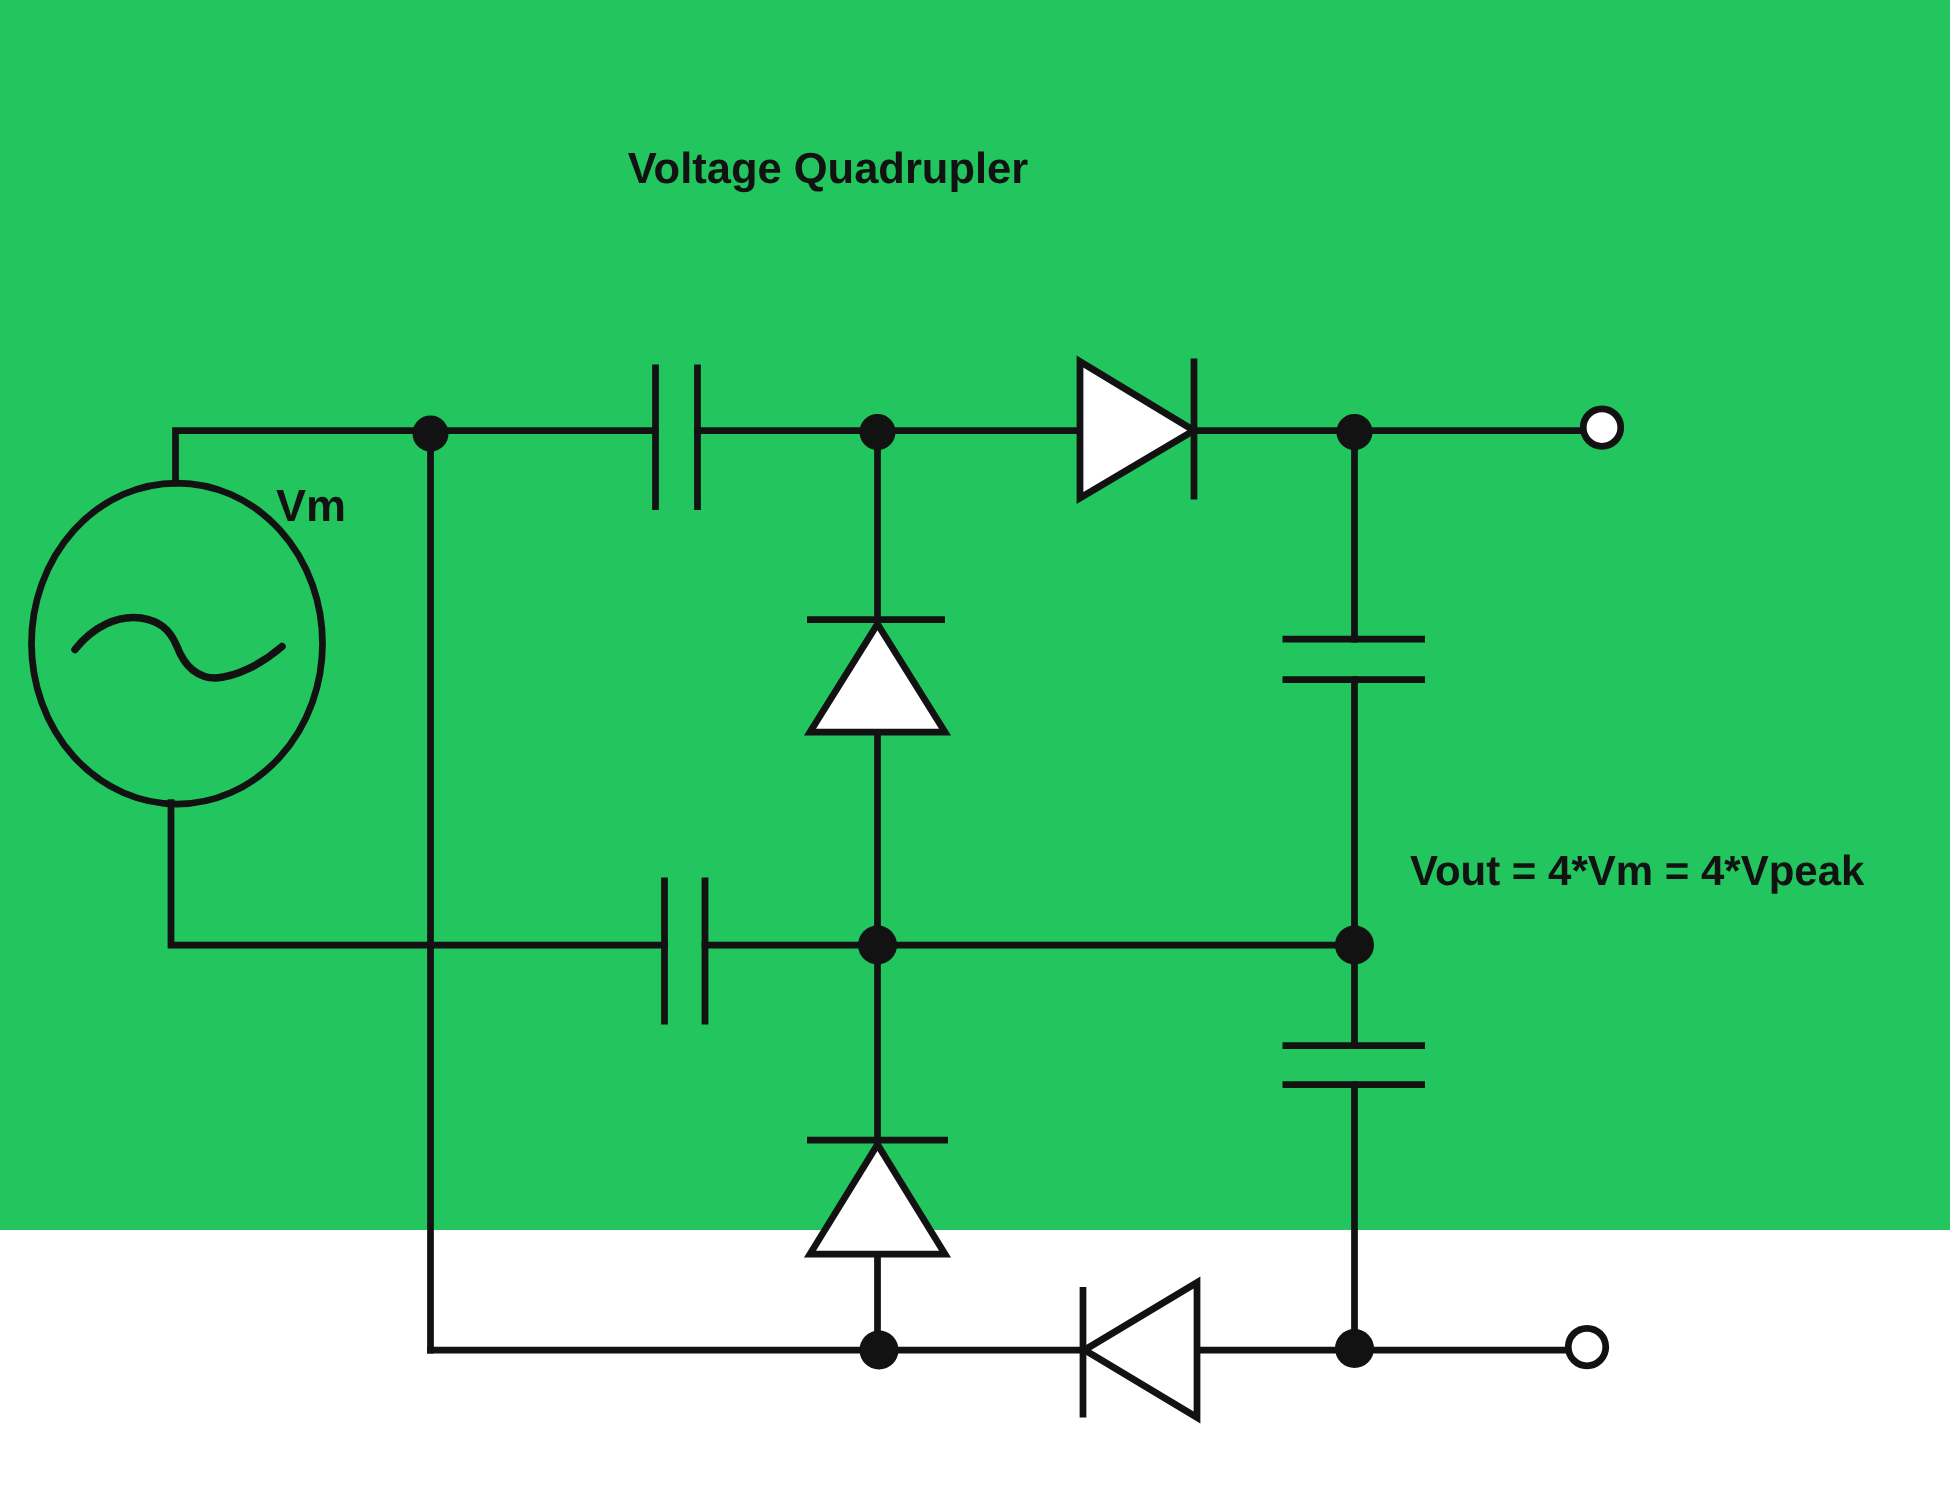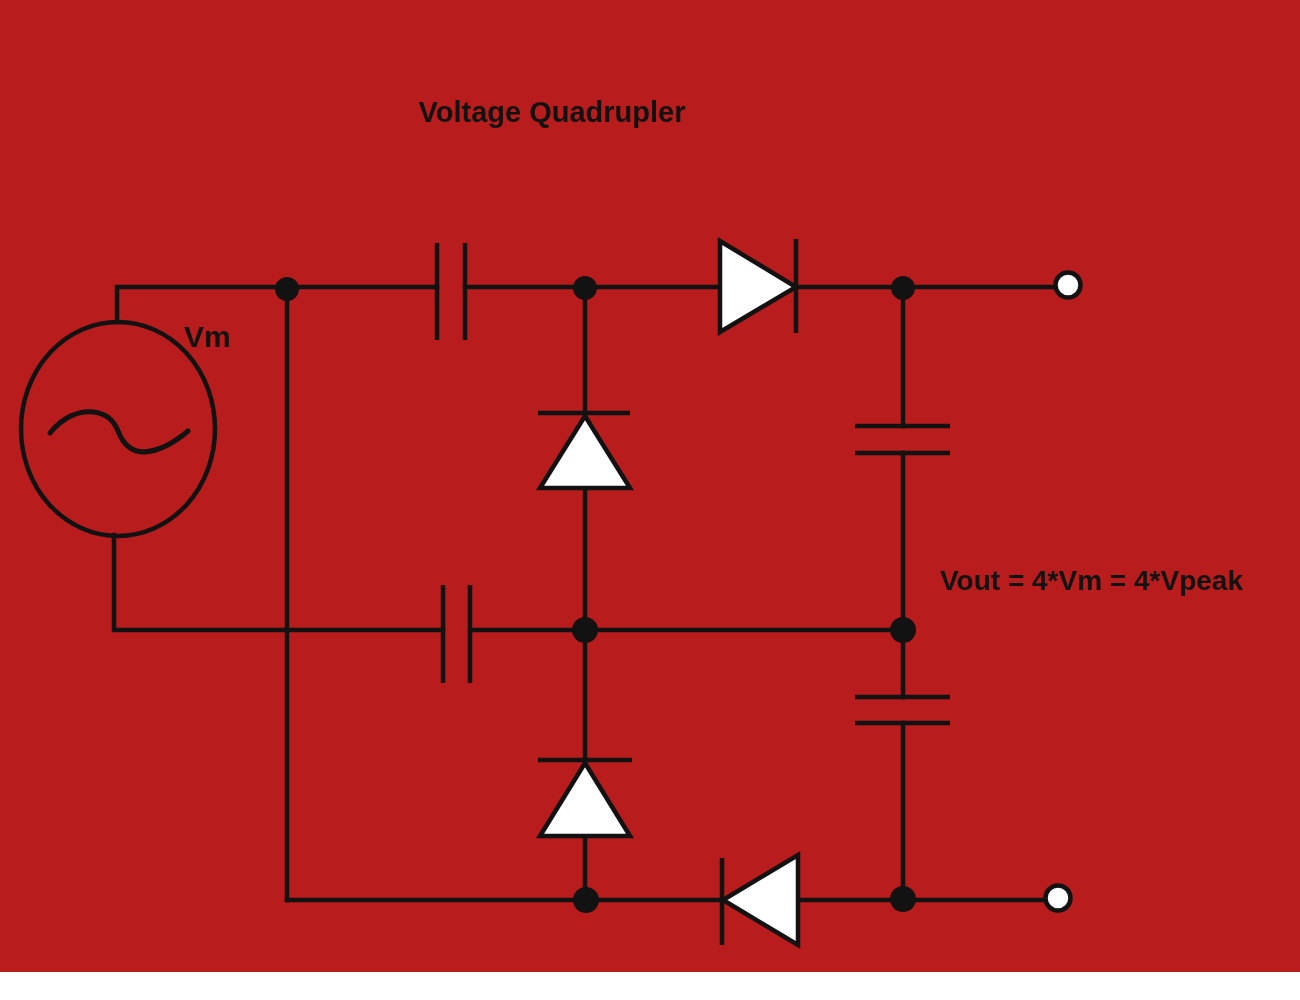--- a/index.html
+++ b/index.html
@@ -6,22 +6,22 @@
     margin: 0;
     padding: 0;
     background: #ffffff;
     width: 1300px;
     height: 1000px;
     overflow: hidden;
   }
   .stage {
     position: relative;
     width: 1300px;
-    height: 972px;
-    background: #b91c1c;
+    height: 820px;
+    background: #22c55e;
   }
   svg { display: block; }
   .lbl {
     font-family: "Liberation Sans", sans-serif;
     font-weight: bold;
     fill: #121212;
   }
   .title-lbl   { font-size: 29px; }
   .source-lbl  { font-size: 30px; }
   .output-lbl  { font-size: 28px; }

